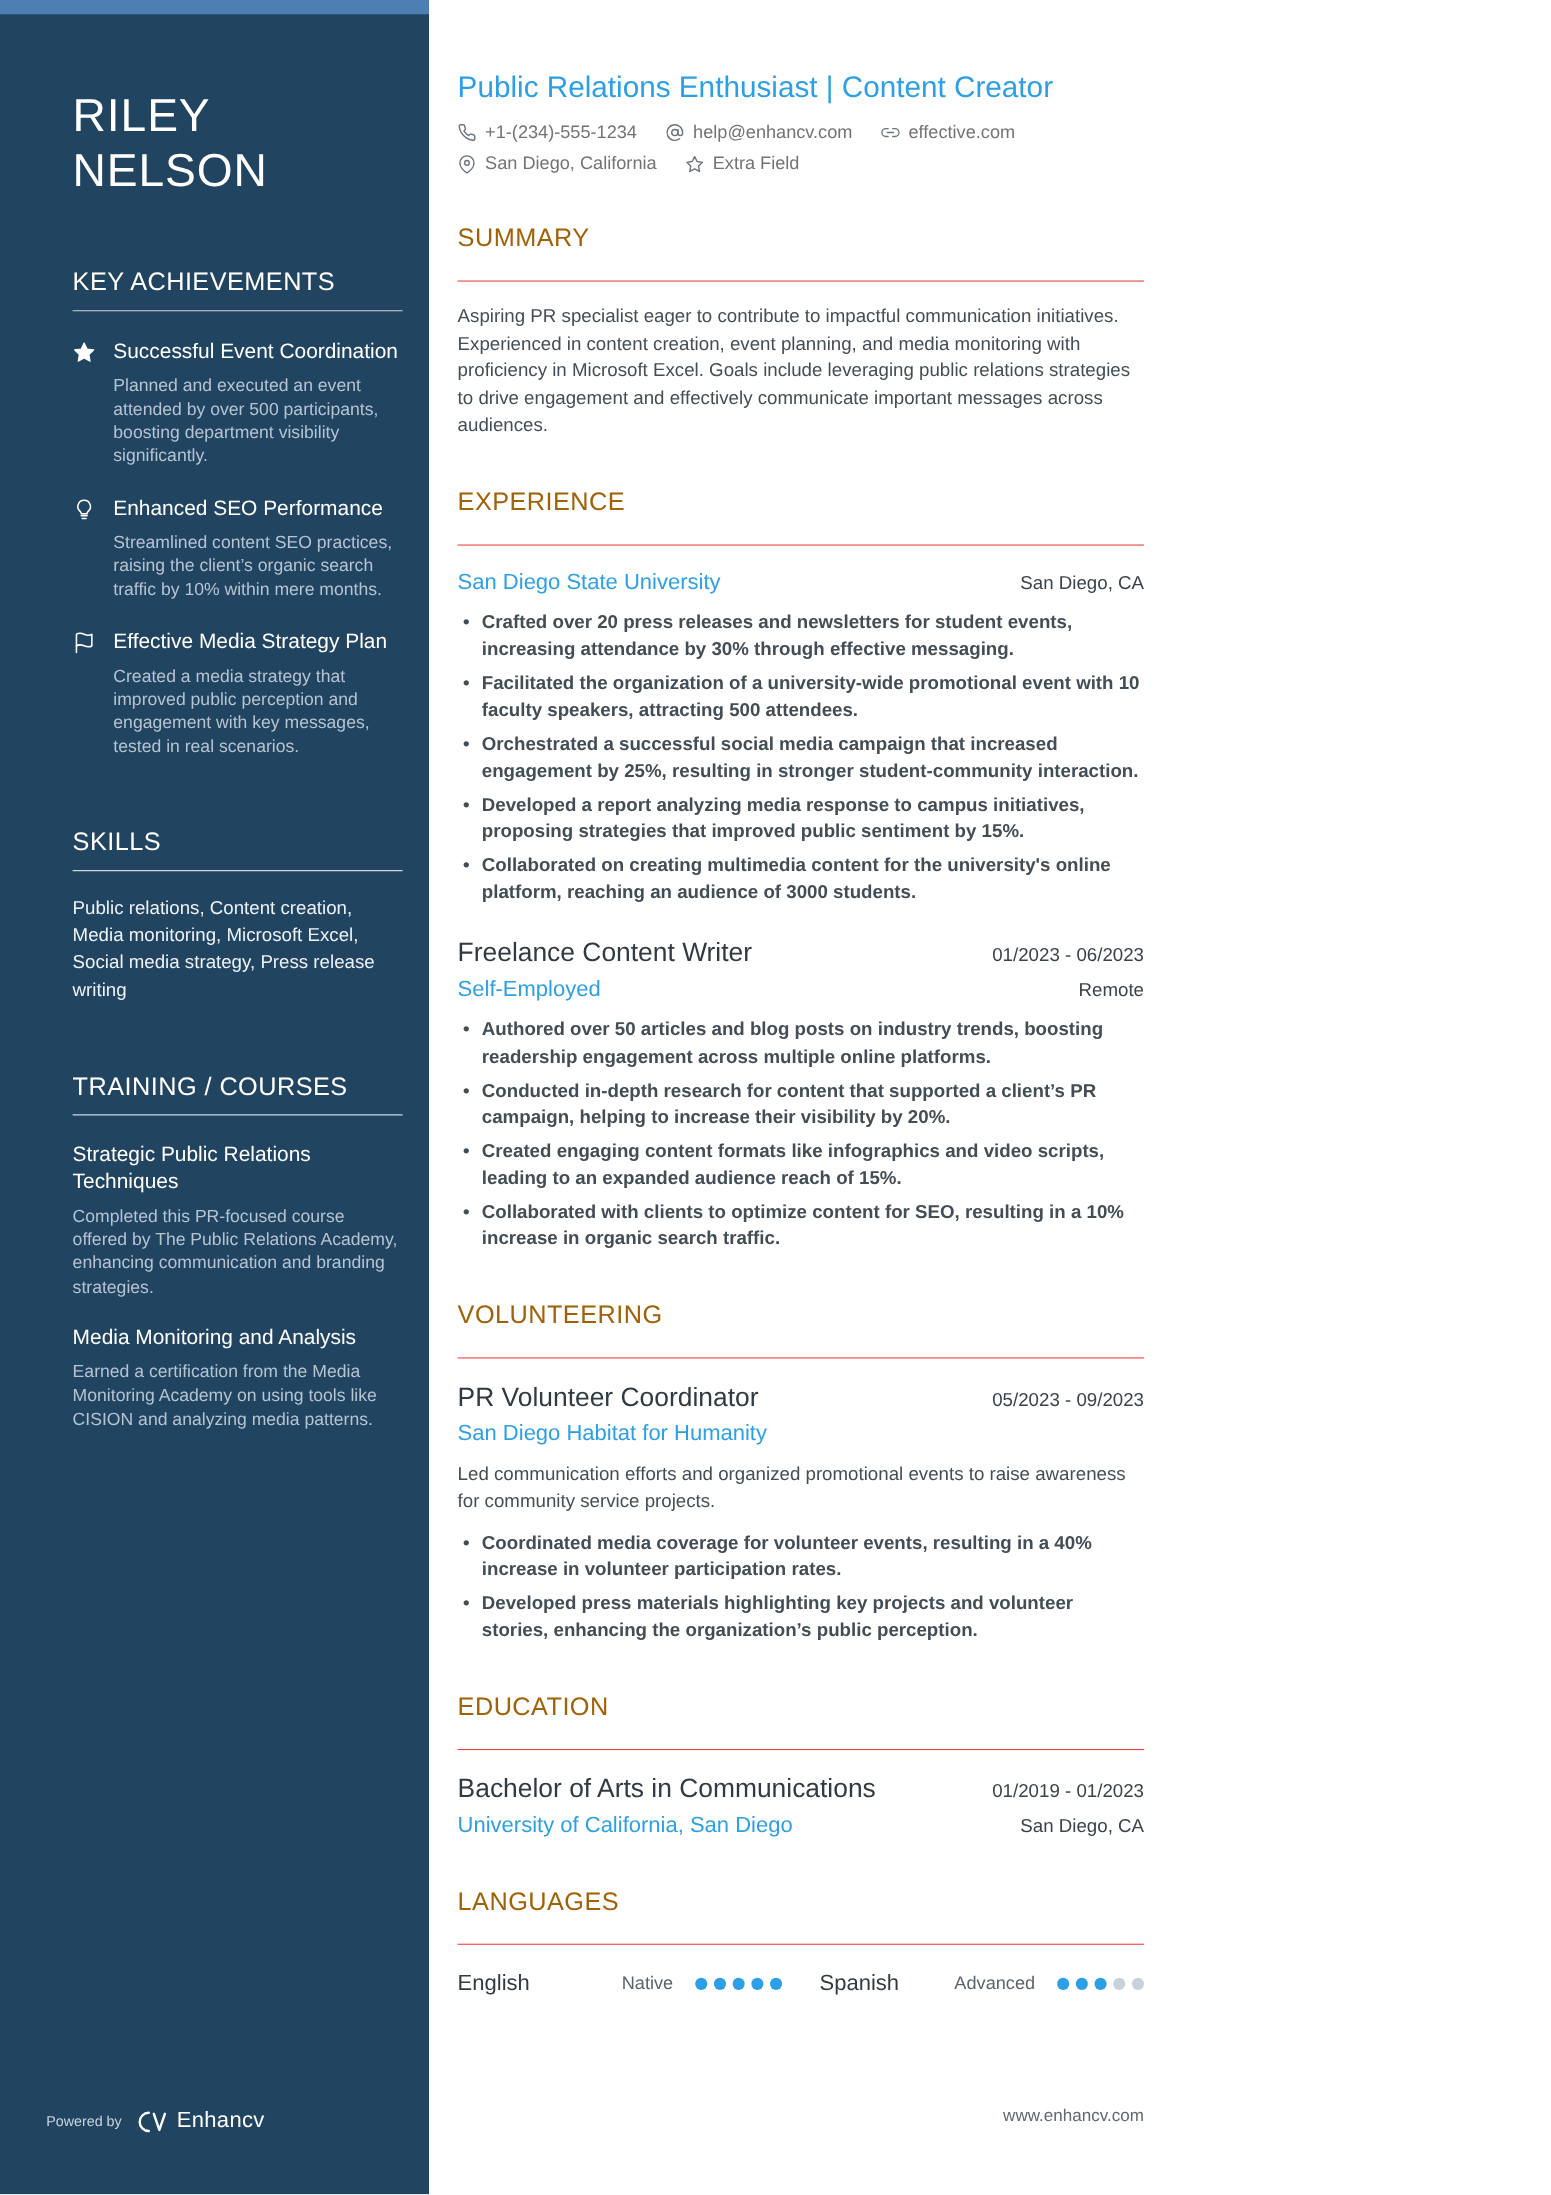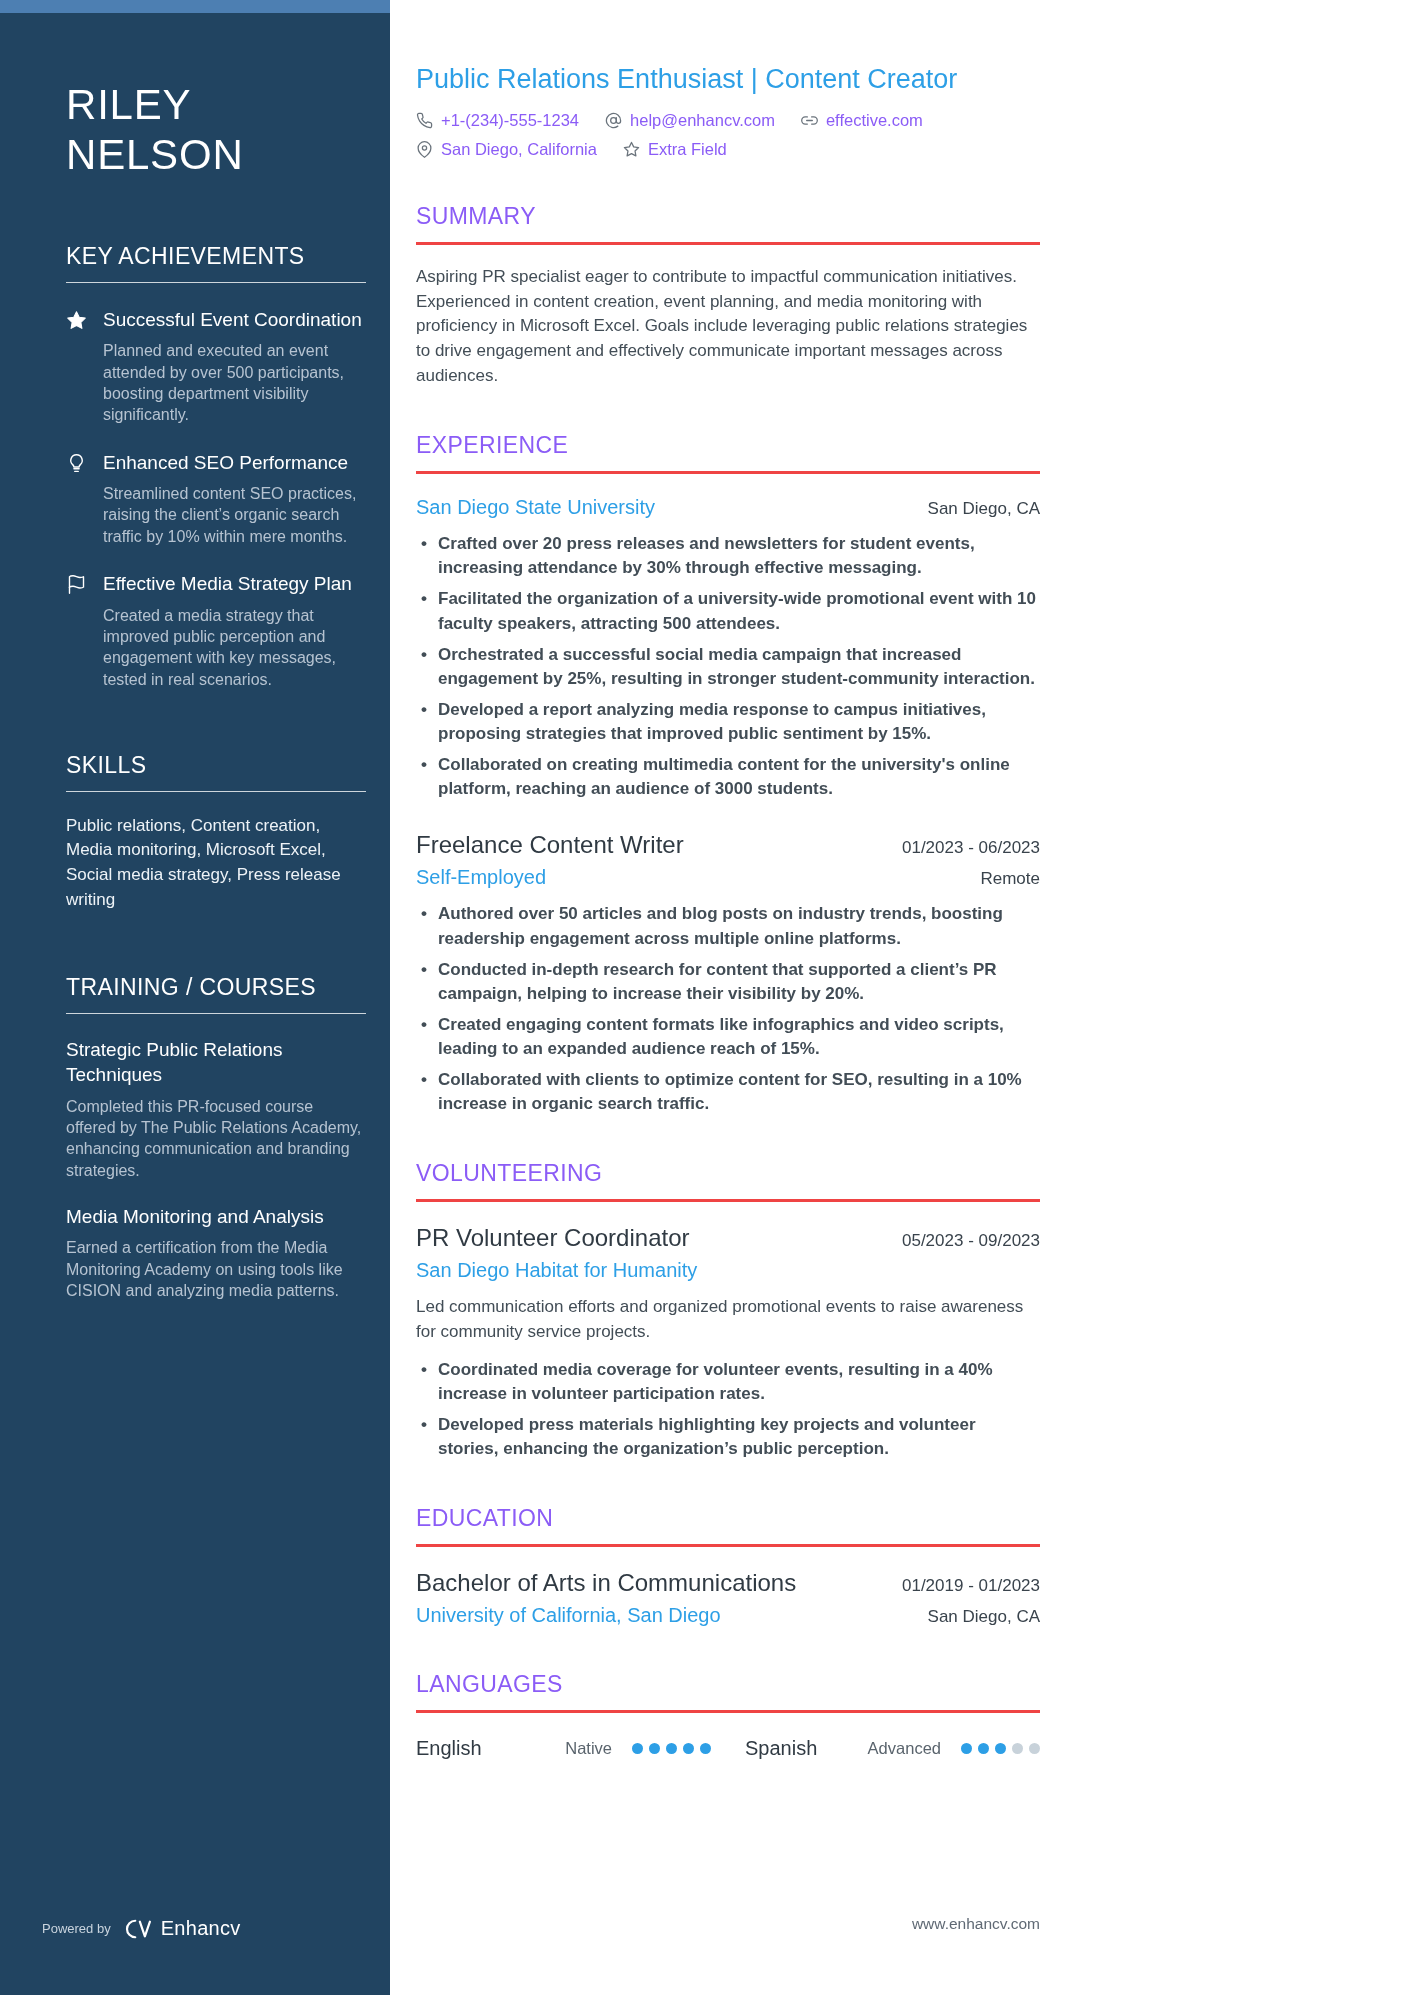--- a/index.html
+++ b/index.html
@@ -64,32 +64,32 @@
   .brand { display: flex; align-items: center; gap: 8px; font-size: 20px; font-weight: 500; letter-spacing: 0.3px; color: #ffffff; justify-content: space-between; }
 
   
   .main {
     position: absolute;
     left: 390px; top: 0;
     width: 650px;
     padding: 64px 0 0 26px;
   }
   .header-title { margin: 0; font-size: 27px; font-weight: 400; color: var(--link-blue, #2d9fe6); }
-  .contacts { display: flex; flex-wrap: wrap; gap: 10px 26px; margin-top: 16px; font-size: 16.5px; color: #8b5cf6; }
+  .contacts { display: flex; flex-wrap: wrap; gap: 10px 26px; margin-top: 16px; font-size: 16.5px; color: #737373; }
   .contact { display: flex; align-items: center; gap: 8px; }
   .cicon { display: flex; color: #6a737c; }
 
   .section-heading {
     margin: 44px 0 0 0;
     font-size: 23px;
     font-weight: 400;
     letter-spacing: 0.4px;
-    color: #8b5cf6;
-    padding-bottom: 12px;
-    border-bottom: 3px solid #ef4444;
+    color: #a16207;
+    padding-bottom: 25px;
+    border-bottom: 1px solid #ef4444;
   }
   .summary-text { margin: 20px 0 0 0; font-size: 17px; line-height: 1.45; color: #424d56; }
 
   .entry { margin-top: 22px; }
   .entry + .entry { margin-top: 30px; }
   .entry-head { display: flex; justify-content: space-between; align-items: baseline; }
   .entry-title { font-size: 24px; font-weight: 400; color: #303a43; }
   .entry-dates { font-size: 17px; color: #39434c; white-space: nowrap; margin-left: 20px; }
   .entry-sub { display: flex; justify-content: space-between; align-items: baseline; margin-top: 7px; }
   .entry-company { font-size: 20px; color: var(--link-blue, #2d9fe6); }

